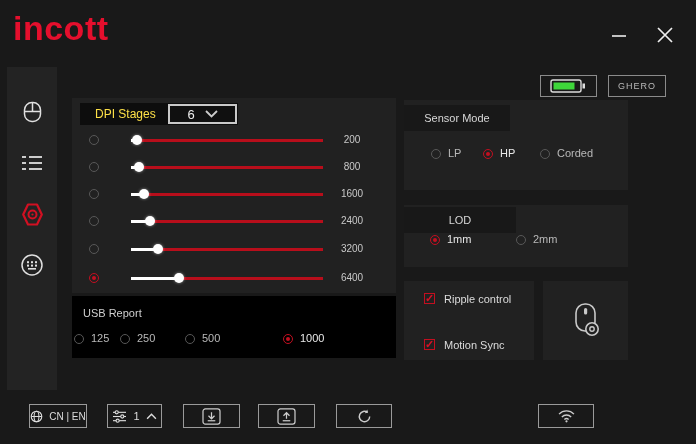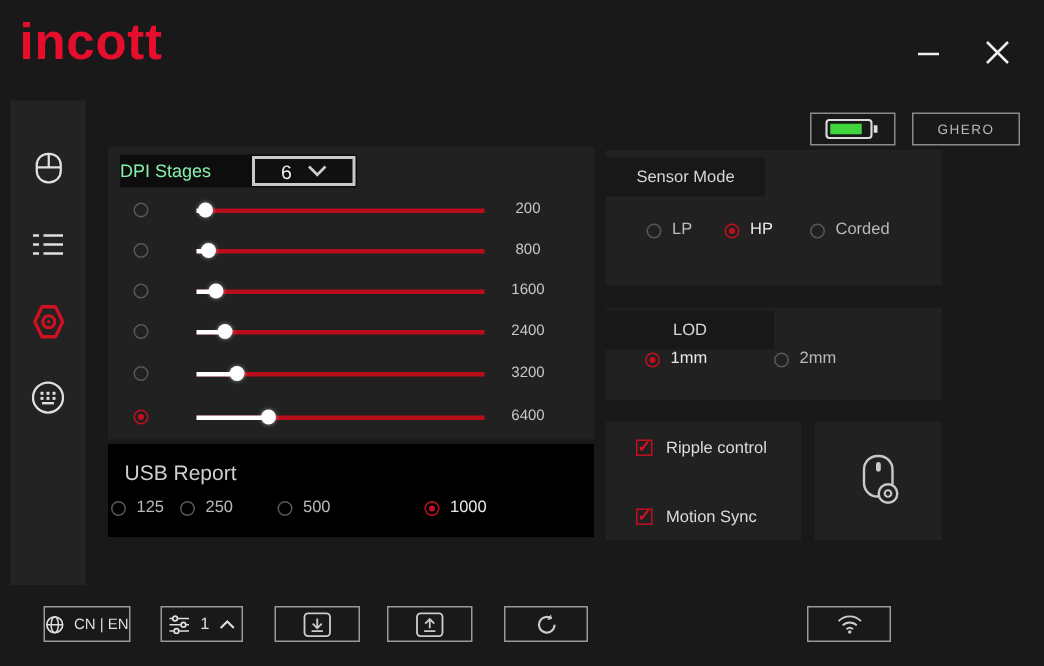--- a/index.html
+++ b/index.html
@@ -8,52 +8,52 @@
 
   .logo{position:absolute;left:13px;top:9px;font-size:34px;font-weight:bold;color:#e50f2d;letter-spacing:.5px}
 
   .winbtn{position:absolute;top:20px;width:30px;height:30px;display:flex;align-items:center;justify-content:center;cursor:pointer;background:none;border:none}
   .winbtn svg{display:block}
   #min-btn{left:604px}
   #close-btn{left:650px}
 
   .tr-box{position:absolute;top:75px;height:22px;border:1px solid #8b8b8b;display:flex;align-items:center;justify-content:center;background:transparent}
   #battery-box{left:540px;width:57px}
-  #ghero-btn{left:608px;width:72px;color:#b9b9b9;font-size:9px;letter-spacing:1px;cursor:pointer}
+  #ghero-btn{left:608px;width:58px;color:#b9b9b9;font-size:9px;letter-spacing:1px;cursor:pointer}
 
   
   .sidebar{position:absolute;left:7px;top:67px;width:50px;height:323px;background:#232323;display:flex;flex-direction:column;align-items:center;padding-top:33px;gap:27px}
   .side-item{width:26px;height:24px;display:flex;align-items:center;justify-content:center;cursor:pointer}
 
   
   .panel{position:absolute;background:#212121}
   #dpi-panel{left:72px;top:98px;width:324px;height:195px}
   #usb-panel{left:72px;top:296px;width:324px;height:62px;background:#000}
   #sensor-panel{left:404px;top:100px;width:224px;height:90px}
   #lod-panel{left:404px;top:205px;width:224px;height:62px}
   #toggle-panel{left:404px;top:281px;width:130px;height:79px}
   #mouse-panel{left:543px;top:281px;width:85px;height:79px;display:flex;align-items:center;justify-content:center}
 
   .dpi-header{position:absolute;left:8px;top:5px;width:158px;height:22px;background:#0d0d0d;display:flex;align-items:center}
-  .dpi-title{font-size:12px;color:#86efac;}
+  .dpi-title{font-size:12px;color:#fde047;padding-left:15px}
   .dropdown{position:absolute;right:1px;top:1px;width:69px;height:20px;border:2px solid #c9c9c9;background:#101010;display:flex;align-items:center;justify-content:center;gap:10px;cursor:pointer}
   .dropdown span{font-size:13px;color:#eee}
 
   .dpi-row{position:absolute;left:0;width:100%;height:18px}
   .radio{width:10px;height:10px;border:1px solid #585858;border-radius:50%;position:relative;flex:none}
   .on>.radio, .radio.on{border-color:#c30f20}
   .on>.radio::after, .radio.on::after{content:"";position:absolute;inset:2px;background:#c30f20;border-radius:50%}
   .dpi-row .radio{position:absolute;left:17px;top:4px}
   .slider{position:absolute;left:59px;top:0;width:192px;height:18px;--f:0%;cursor:pointer}
   .track{position:absolute;left:0;right:0;top:8px;height:3px;background:#b80e1b}
   .fill{position:absolute;left:0;top:8px;height:3px;width:var(--f);background:#fff}
   .handle{position:absolute;top:4px;left:var(--f);margin-left:-5px;width:10px;height:10px;background:#fff;border-radius:50%;box-shadow:0 0 3px rgba(255,255,255,.5)}
   .dpi-val{position:absolute;left:252px;width:56px;text-align:center;font-size:10px;color:#c9c9c9;line-height:18px}
 
-  .usb-title{position:absolute;left:11px;top:11px;font-size:14px;color:#cfcfcf}
+  .usb-title{position:absolute;left:11px;top:11px;font-size:11px;color:#cfcfcf}
   .ropt{position:absolute;display:flex;align-items:flex-end;gap:7px;cursor:pointer}
   .rlabel{font-size:11px;color:#b9b9b9}
   .on>.rlabel{color:#e8e8e8}
 
   .tab{position:absolute;left:0;background:#181818;display:flex;align-items:center;justify-content:center;font-size:11px;color:#d8d8d8}
   #sensor-tab{top:5px;width:106px;height:26px}
   #lod-tab{top:2px;width:112px;height:26px}
 
   .copt{position:absolute;left:20px;height:15px;display:flex;align-items:center;gap:9px;cursor:pointer}
   .cb{width:11px;height:11px;border:1px solid #666;position:relative;flex:none;font-size:0}

